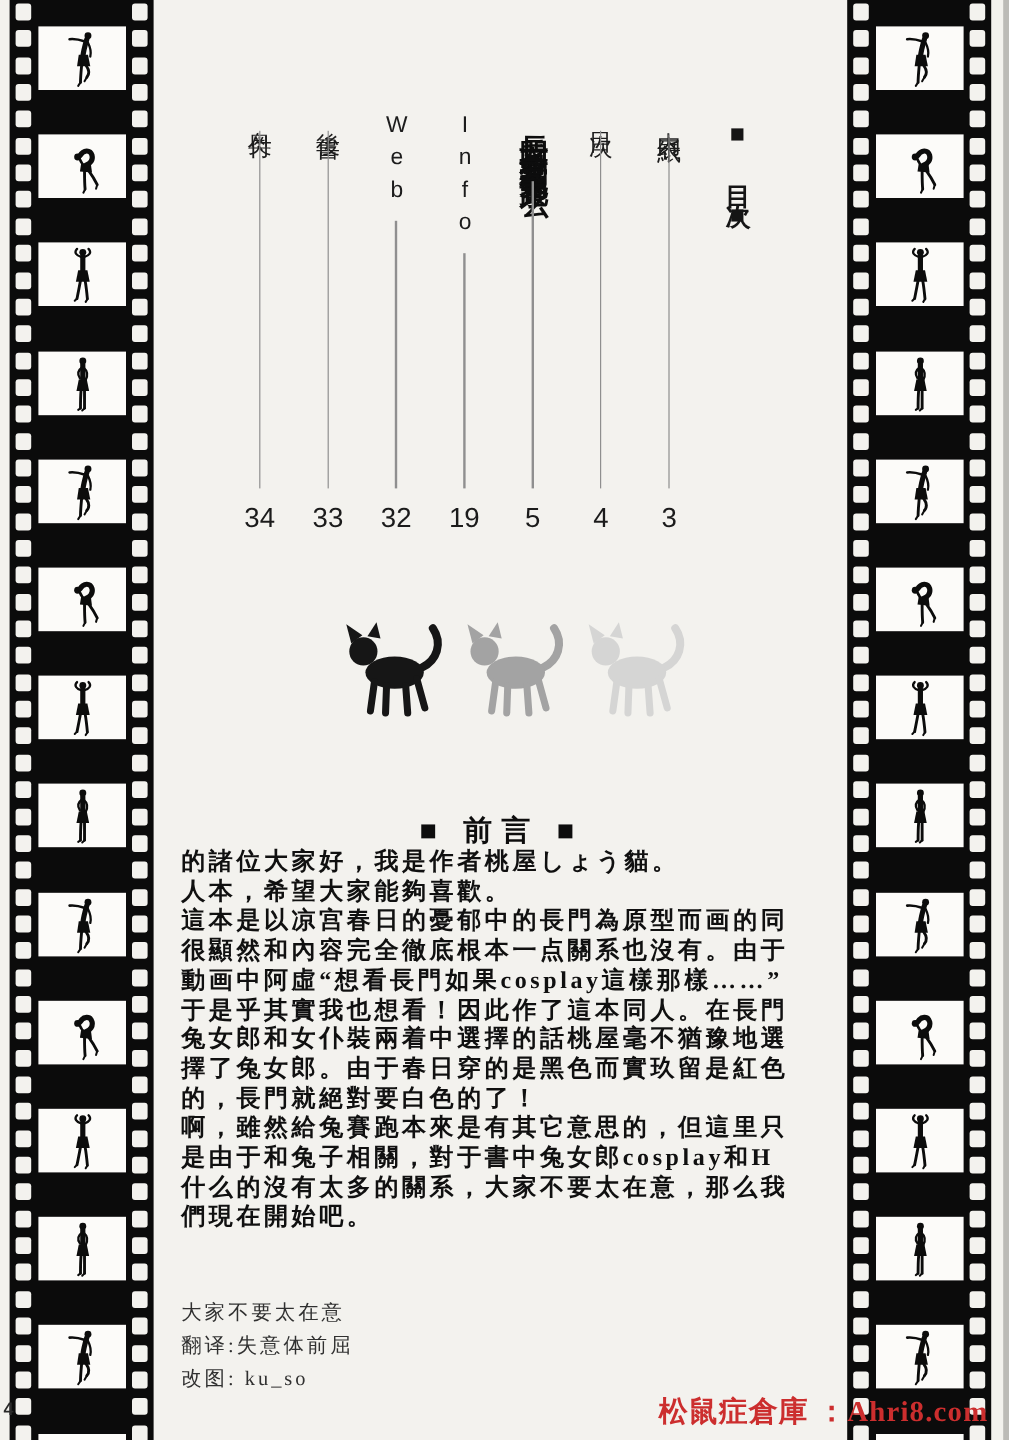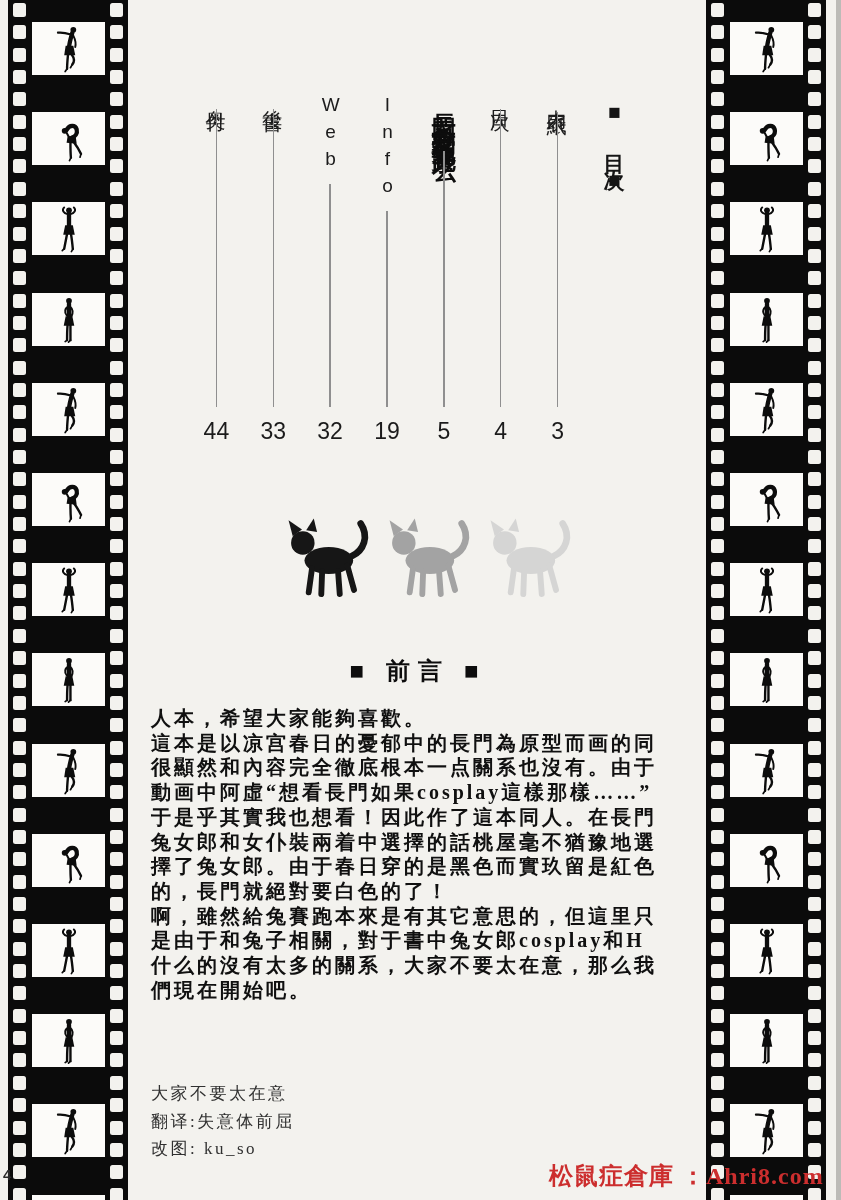--- a/index.html
+++ b/index.html
@@ -33,21 +33,21 @@
              letter-spacing:3px;color:#1c1c1c;}
   .toc-label.emphasis{font-family:"Liberation Serif",serif;font-weight:700;
              font-size:24px;letter-spacing:4px;color:#0d0d0d;}
   .toc-label.latin{font-size:19px;letter-spacing:6px;}
   .toc-line{flex:1;width:1.5px;background:#8f8f8f;margin:9px 0 11px;}
   .toc-page{font-family:"Liberation Sans",sans-serif;font-size:23px;color:#1b1b1b;height:30px;}
   
   .cats{position:absolute;left:281px;top:516px;display:flex;gap:7px;}
   .cat{width:94px;height:84px;}
   
-  .fw-title{position:absolute;left:130px;top:655px;width:576px;text-align:center;
+  .fw-title{position:absolute;left:130px;top:676px;width:576px;text-align:center;
             font-size:24px;font-weight:700;letter-spacing:8px;color:#0d0d0d;}
   .fw-body{position:absolute;left:151px;top:706px;width:562px;
            font-size:20px;font-weight:700;letter-spacing:3px;line-height:24.7px;color:#101010;}
   .fw-line{white-space:nowrap;}
   .credits{position:absolute;left:151px;top:1080px;font-size:17px;
            letter-spacing:2.5px;line-height:27.5px;color:#303030;}
   .credit-line{white-space:nowrap;}
   
   .page-num{position:absolute;left:3px;top:1166px;z-index:3;
             font-family:"Liberation Sans",sans-serif;font-size:15px;font-weight:700;color:#2a2a2a;}
@@ -506,38 +506,39 @@
         <div class="toc-page">32</div>
       </div>
       <div class="toc-entry">
         <div class="toc-label vtext">後書</div>
         <div class="toc-line"></div>
         <div class="toc-page">33</div>
       </div>
       <div class="toc-entry">
         <div class="toc-label vtext">奥付</div>
         <div class="toc-line"></div>
-        <div class="toc-page">44</div>
+        <div class="toc-page">34</div>
       </div>
     </div>
 
   <div class="cats" id="cats">
       <svg class="cat" viewBox="0 0 112 96" style="color: rgb(22, 22, 22);">
         <use href="#cat-shape"></use>
       </svg>
       <svg class="cat" viewBox="0 0 112 96" style="color: rgb(163, 163, 163);">
         <use href="#cat-shape"></use>
       </svg>
       <svg class="cat" viewBox="0 0 112 96" style="color: rgb(213, 213, 212);">
         <use href="#cat-shape"></use>
       </svg>
     </div>
 
   <div class="fw-title">■ 前言 ■</div>
   <div class="fw-body" id="fw-body">
+      <div class="fw-line">的諸位大家好，我是作者桃屋しょう貓。</div>
       <div class="fw-line">人本，希望大家能夠喜歡。</div>
       <div class="fw-line">這本是以凉宫春日的憂郁中的長門為原型而画的同</div>
       <div class="fw-line">很顯然和內容完全徹底根本一点關系也沒有。由于</div>
       <div class="fw-line">動画中阿虛“想看長門如果cosplay這樣那樣……”</div>
       <div class="fw-line">于是乎其實我也想看！因此作了這本同人。在長門</div>
       <div class="fw-line">兔女郎和女仆裝兩着中選擇的話桃屋毫不猶豫地選</div>
       <div class="fw-line">擇了兔女郎。由于春日穿的是黑色而實玖留是紅色</div>
       <div class="fw-line">的，長門就絕對要白色的了！</div>
       <div class="fw-line">啊，雖然給兔賽跑本來是有其它意思的，但這里只</div>
       <div class="fw-line">是由于和兔子相關，對于書中兔女郎cosplay和H</div>

